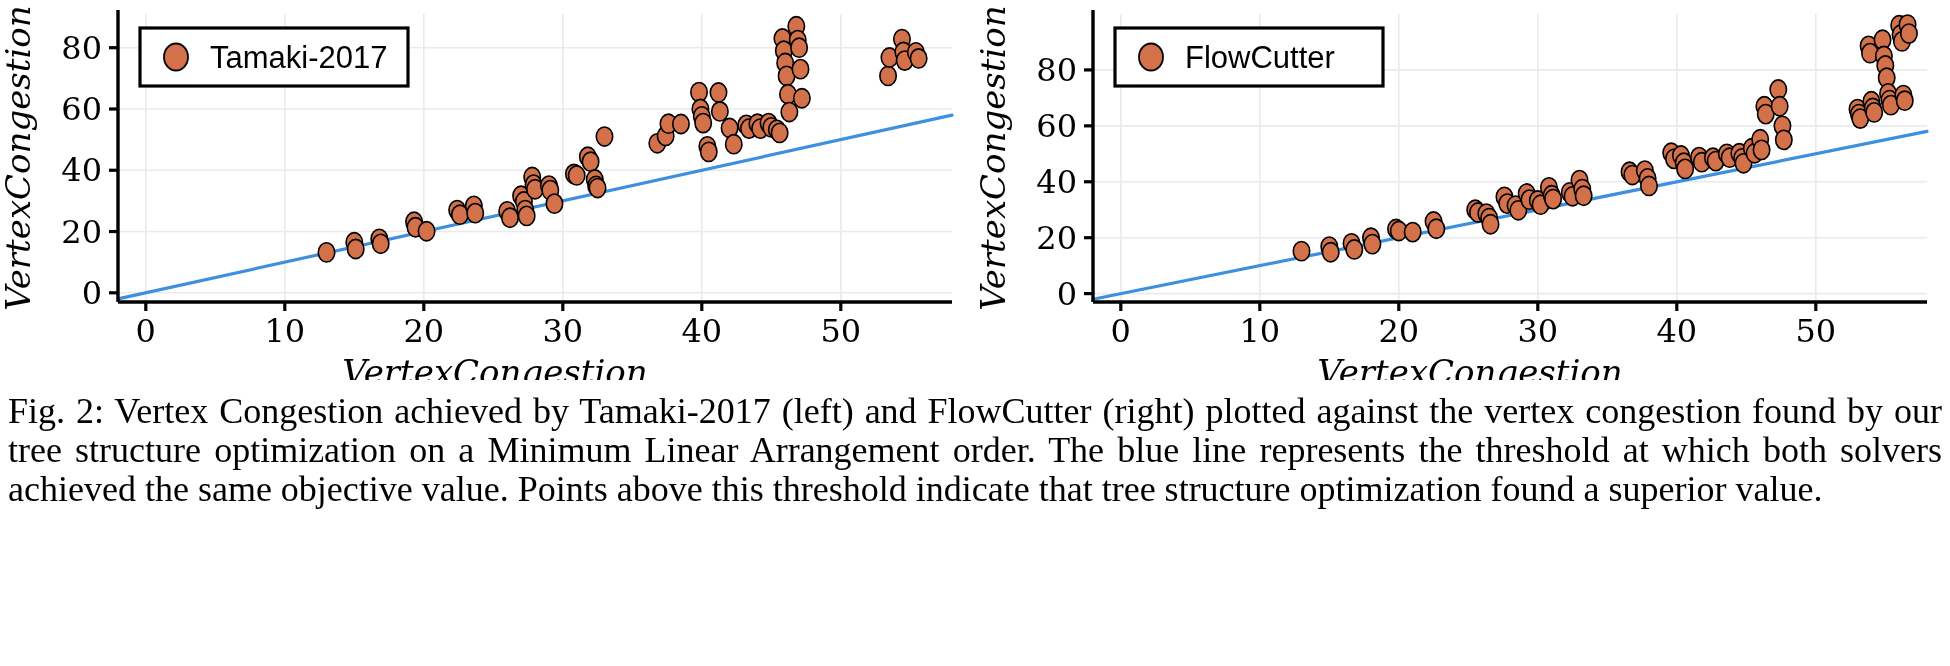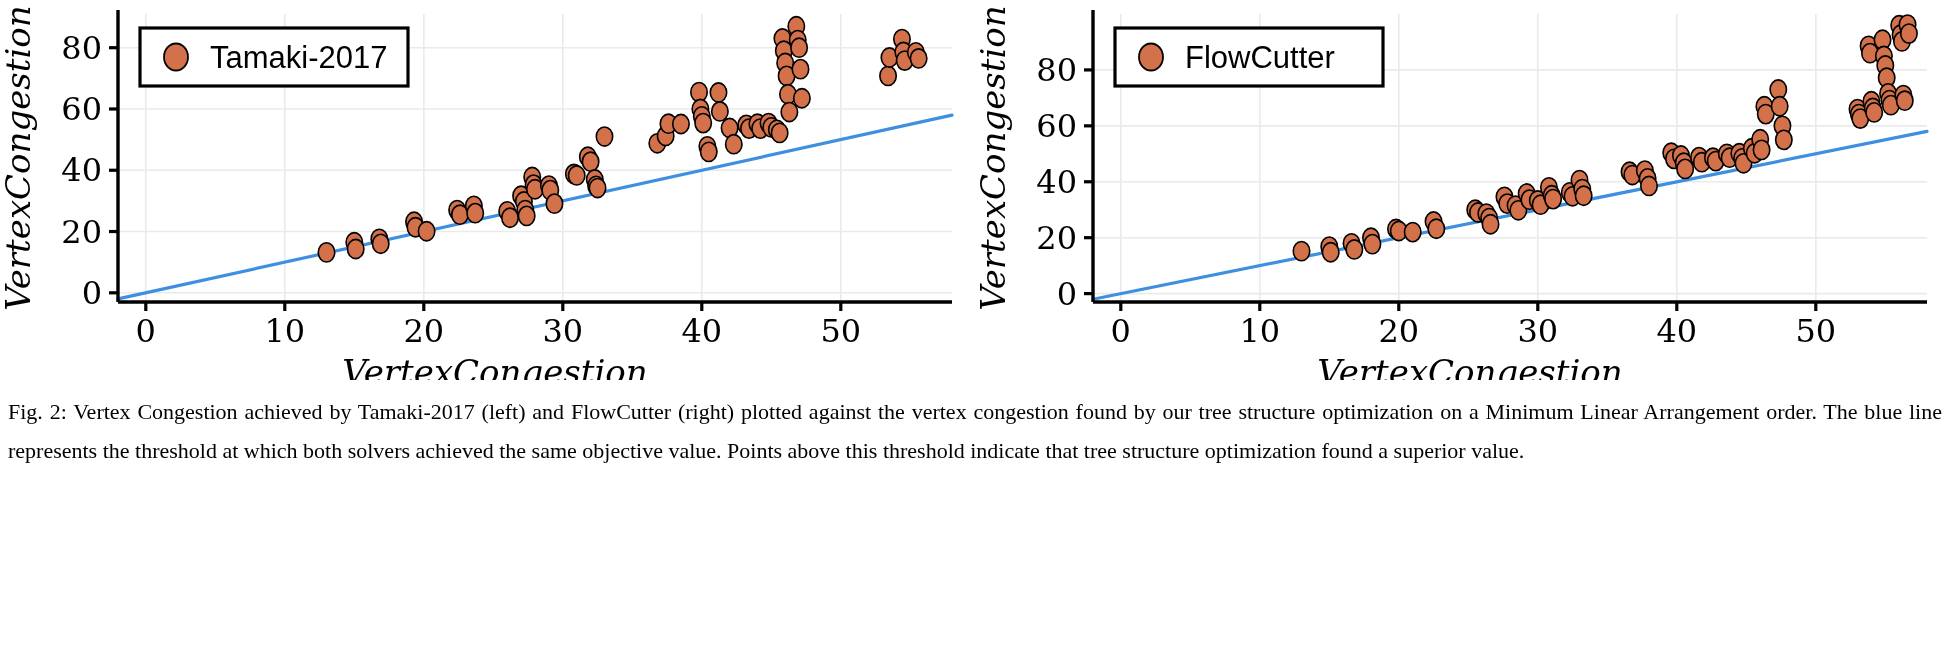--- a/index.html
+++ b/index.html
@@ -36,21 +36,21 @@
   }
   .panel svg {
     display: block;
   }
   .caption {
     position: absolute;
     left: 8px;
     top: 392px;
     width: 1934px;
     font-family: "Liberation Serif", serif;
-    font-size: 22px;
+    font-size: 36px;
     line-height: 39px;
     text-align: justify;
     text-justify: inter-word;
     color: #000000;
   }
   .axis-title {
     font-family: "DejaVu Serif", serif;
     font-style: italic;
   }
   .tick-label {

